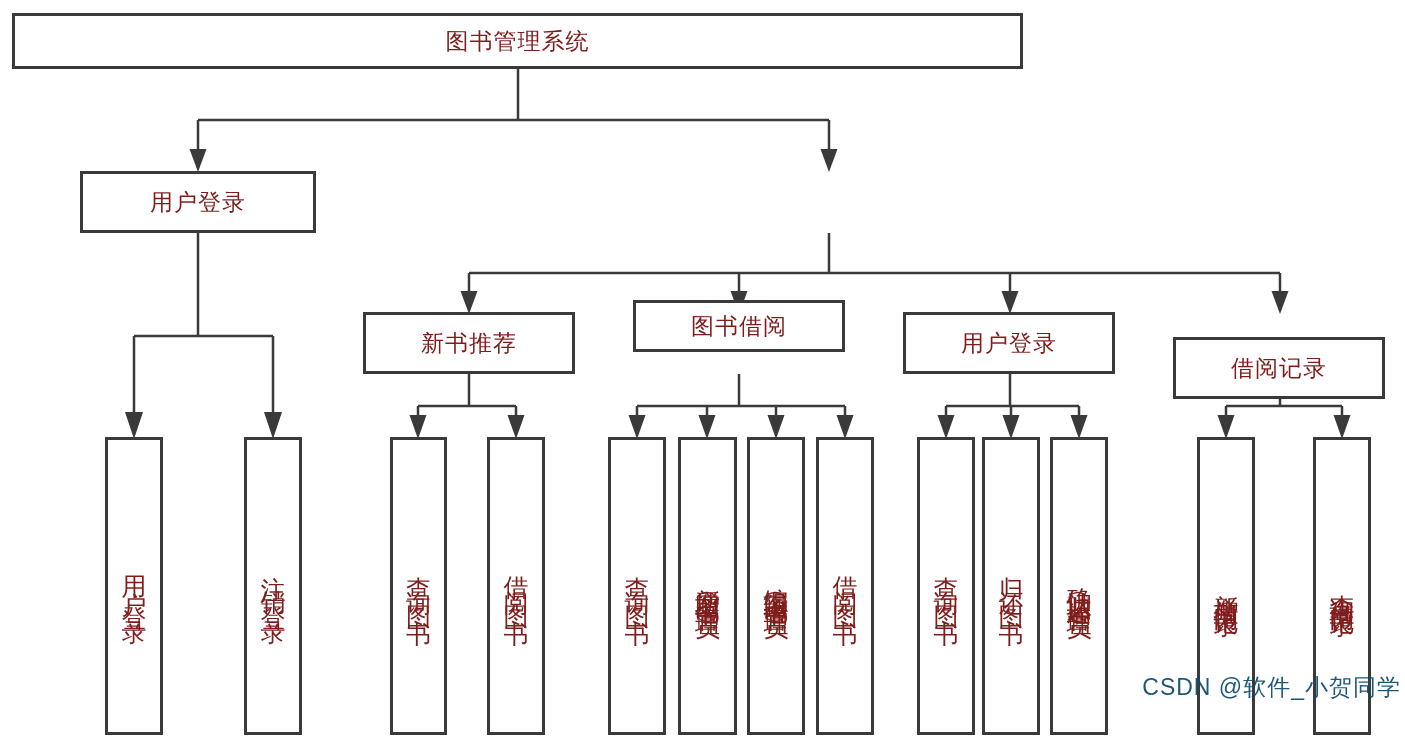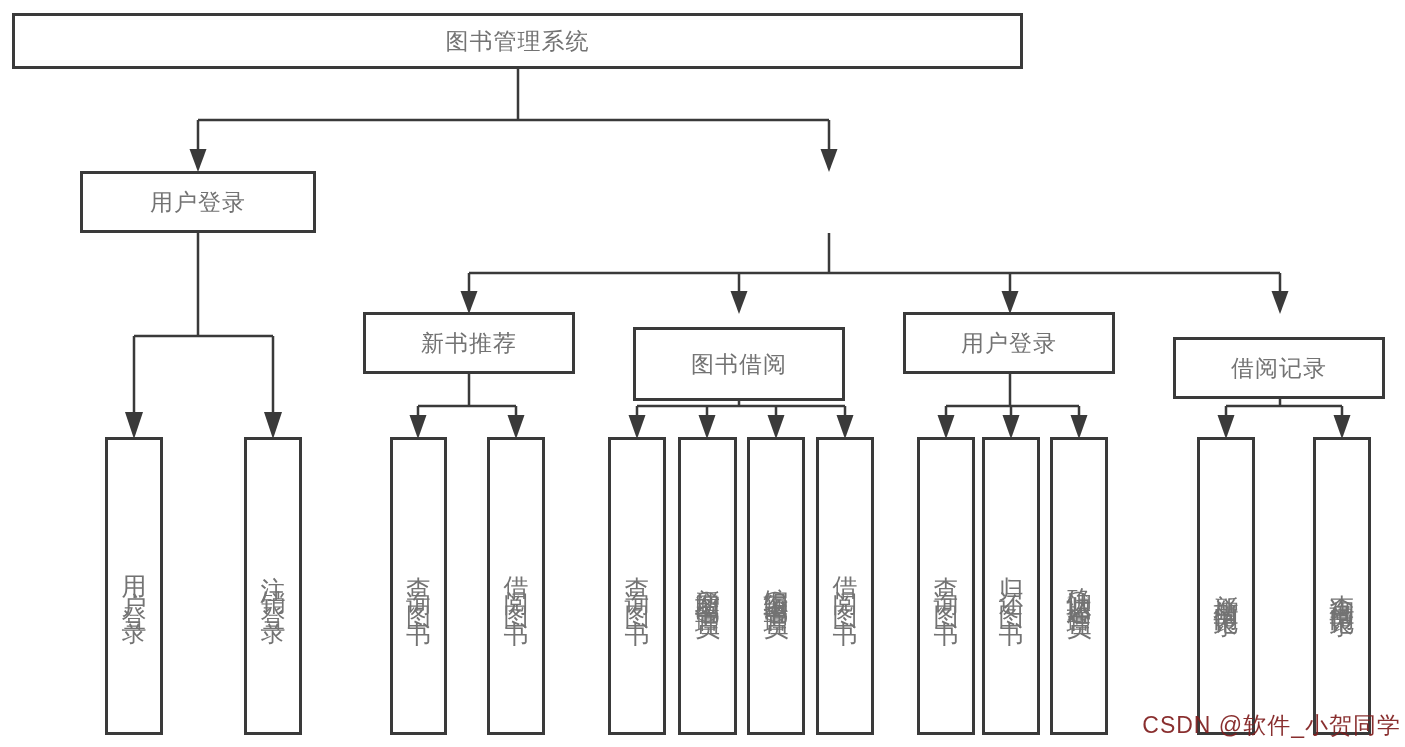--- a/index.html
+++ b/index.html
@@ -4,32 +4,32 @@
 <style>
   html,body{margin:0;padding:0;background:#ffffff;}
   .canvas{
     position:relative;width:1405px;height:747px;background:#ffffff;
     font-family:"Liberation Sans",sans-serif;overflow:hidden;
   }
   .connectors{position:absolute;left:0;top:0;z-index:1;}
   .box{
     position:absolute;box-sizing:border-box;background:#ffffff;
     border:3px solid #3a3a3a;display:flex;align-items:center;justify-content:center;
-    color:#737373;z-index:2;
+    color:#7f1d1d;z-index:2;
   }
   .hbox{font-size:23px;letter-spacing:1px;}
   .leaf{top:437px;width:58px;height:298px;font-size:25px;}
   .leaf .vtext{
     writing-mode:vertical-rl;text-orientation:mixed;
     line-height:1;letter-spacing:15px;
   }
   .leaf.long .vtext{letter-spacing:4px;}
   .watermark{
-    position:absolute;right:4px;top:710px;z-index:3;
-    font-size:23px;color:#7f1d1d;letter-spacing:1px;opacity:0.92;
+    position:absolute;right:4px;top:672px;z-index:3;
+    font-size:23px;color:#0c4a6e;letter-spacing:1px;opacity:0.92;
   }
 </style>
 </head>
 <body>
 
 <div class="canvas">
 
   <svg class="connectors" width="1405" height="747" viewBox="0 0 1405 747">
     <g stroke="#3a3a3a" stroke-width="2.5" fill="none">
 
@@ -72,21 +72,21 @@
       <polygon points="1217.5,415 1234.5,415 1226,439"></polygon>
       <polygon points="1333.5,415 1350.5,415 1342,439"></polygon>
     </g>
   </svg>
 
   <div class="box hbox" style="left:12px;top:13px;width:1011px;height:56px;">图书管理系统</div>
 
   <div class="box hbox" style="left:80px;top:171px;width:236px;height:62px;">用户登录</div>
 
   <div class="box hbox" style="left:363px;top:312px;width:212px;height:62px;">新书推荐</div>
-  <div class="box hbox" style="left:633px;top:327px;width:212px;height:74px;">图书借阅</div>
+  <div class="box hbox" style="left:633px;top:300px;width:212px;height:52px;">图书借阅</div>
   <div class="box hbox" style="left:903px;top:312px;width:212px;height:62px;">用户登录</div>
   <div class="box hbox" style="left:1173px;top:312px;width:212px;height:62px;margin-top:25px;">借阅记录</div>
 
   <div class="box leaf" style="left:105px;">
     <span class="vtext">用户登录</span>
   </div>
   <div class="box leaf" style="left:244px;">
     <span class="vtext">注销登录</span>
   </div>
 

